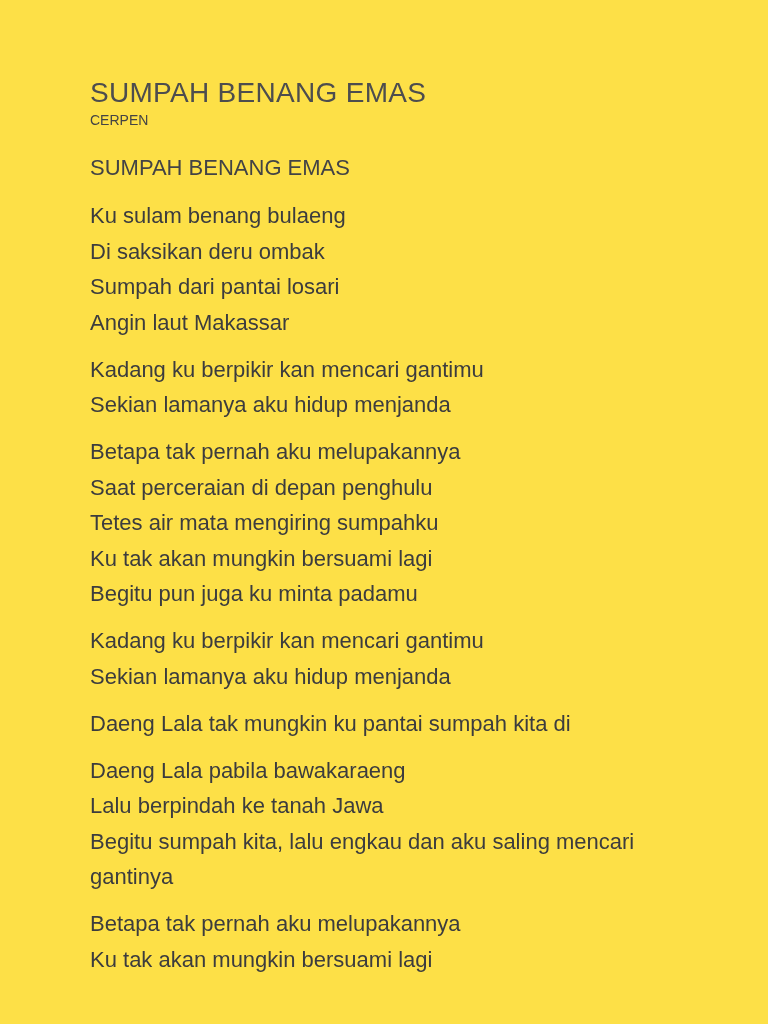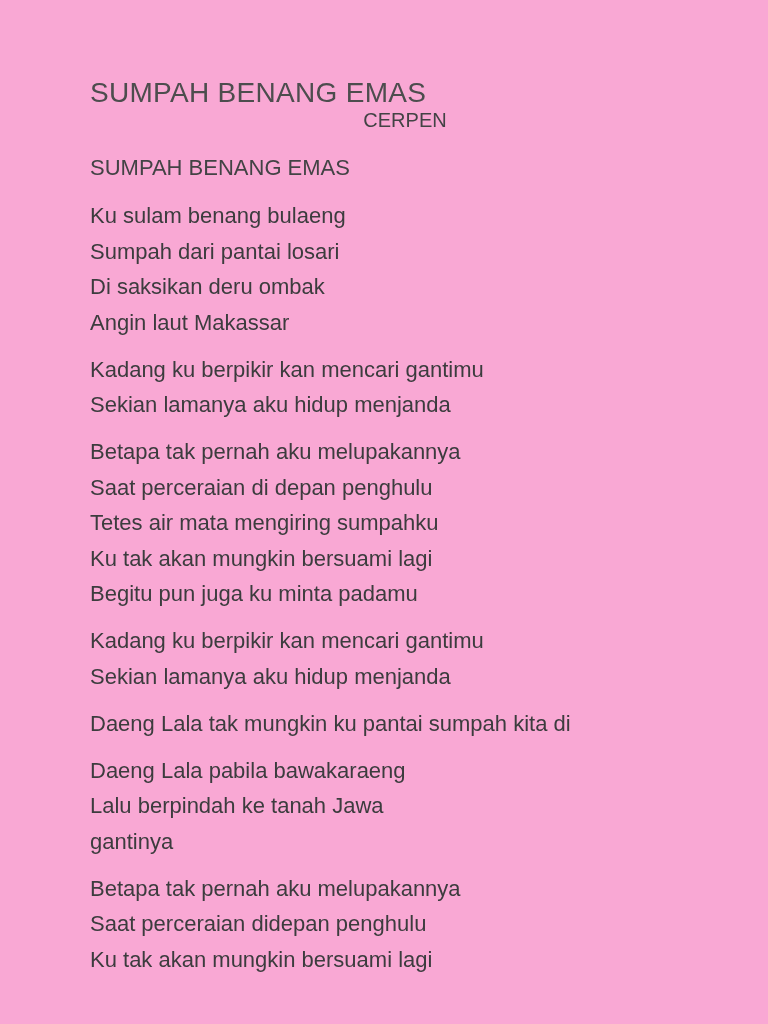--- a/index.html
+++ b/index.html
@@ -10,38 +10,37 @@
   body {
     width: 768px;
     height: 1024px;
     overflow: hidden;
     font-family: "Liberation Sans", sans-serif;
   }
   .page {
     position: relative;
     width: 768px;
     height: 1024px;
-    background: #f9a8d4;
+    background: #fde047;
     box-sizing: border-box;
     padding: 78px 48px 0 90px;
   }
   .doc-title {
     font-size: 28px;
     line-height: 30px;
     letter-spacing: 0.3px;
     color: #4d4d4e;
     white-space: nowrap;
   }
   .doc-subtitle {
-    font-size: 20px;
+    font-size: 14px;
     line-height: 24px;
     color: #434345;
     margin-bottom: 24px;
     white-space: nowrap;
-    text-align: center;
   }
   .doc-heading {
     font-size: 22px;
     line-height: 24px;
     color: #434345;
     margin-bottom: 24px;
     white-space: nowrap;
   }
   .doc-version {
     font-size: 22px;
@@ -64,22 +63,22 @@
 </head>
 <body>
 
 <div class="page">
   <div class="doc-title">SUMPAH BENANG EMAS</div>
   <div class="doc-subtitle">CERPEN</div>
   <div class="doc-heading">SUMPAH BENANG EMAS</div>
   <div>
       <div class="stanza">
         <div class="poem-line">Ku sulam benang bulaeng</div>
+        <div class="poem-line">Di saksikan deru ombak</div>
         <div class="poem-line">Sumpah dari pantai losari</div>
-        <div class="poem-line">Di saksikan deru ombak</div>
         <div class="poem-line">Angin laut Makassar</div>
       </div>
       <div class="stanza">
         <div class="poem-line">Kadang ku berpikir kan mencari gantimu</div>
         <div class="poem-line">Sekian lamanya aku hidup menjanda</div>
       </div>
       <div class="stanza">
         <div class="poem-line">Betapa tak pernah aku melupakannya</div>
         <div class="poem-line">Saat perceraian di depan penghulu</div>
         <div class="poem-line">Tetes air mata mengiring sumpahku</div>
@@ -89,21 +88,21 @@
       <div class="stanza">
         <div class="poem-line">Kadang ku berpikir kan mencari gantimu</div>
         <div class="poem-line">Sekian lamanya aku hidup menjanda</div>
       </div>
       <div class="stanza">
         <div class="poem-line">Daeng Lala tak mungkin ku pantai sumpah kita di</div>
       </div>
       <div class="stanza">
         <div class="poem-line">Daeng Lala pabila bawakaraeng</div>
         <div class="poem-line">Lalu berpindah ke tanah Jawa</div>
+        <div class="poem-line">Begitu sumpah kita, lalu engkau dan aku saling mencari</div>
         <div class="poem-line">gantinya</div>
       </div>
       <div class="stanza">
         <div class="poem-line">Betapa tak pernah aku melupakannya</div>
-        <div class="poem-line">Saat perceraian didepan penghulu</div>
         <div class="poem-line">Ku tak akan mungkin bersuami lagi</div>
       </div>
     </div>
 </div>
 
 </body></html>

